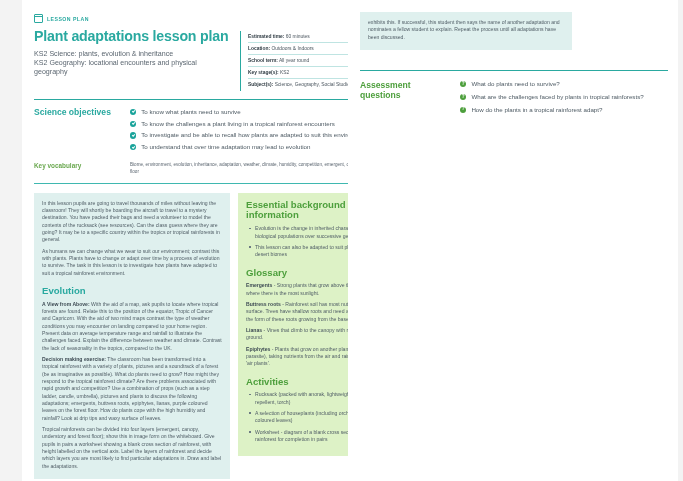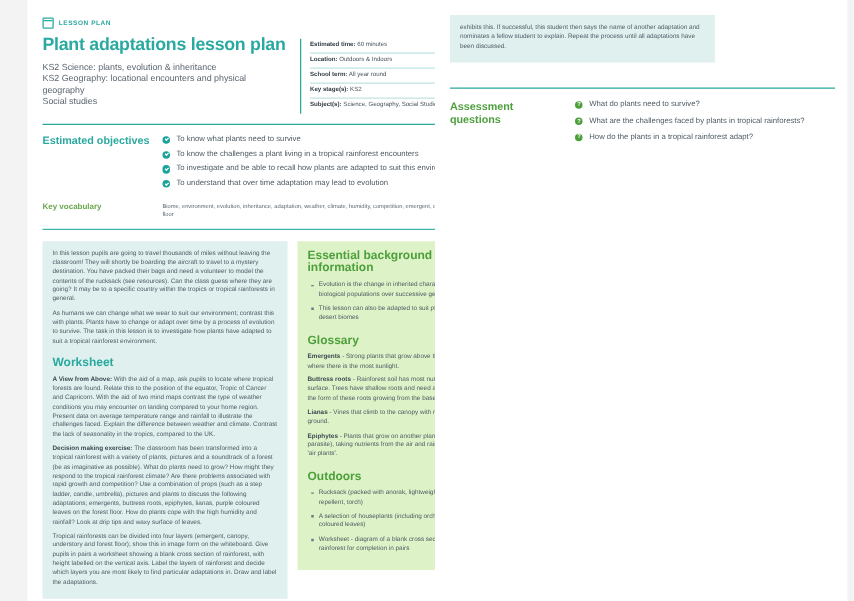--- a/index.html
+++ b/index.html
@@ -131,35 +131,34 @@
       <div class="badge-row">
         <span class="badge-icon"></span>
         <span class="badge-text">LESSON PLAN</span>
       </div>
 
       <div class="header">
         <div class="header-left">
           <h1 class="doc-title">Plant adaptations lesson plan</h1>
           <div class="curriculum-line">KS2 Science: plants, evolution &amp; inheritance</div>
           <div class="curriculum-line">KS2 Geography: locational encounters and physical geography</div>
-          <div class="curriculum-line">Social studies</div>
         </div>
         <div class="header-right">
           <div class="meta-row"><span class="meta-key">Estimated time:</span> <span>60 minutes</span></div>
           <div class="meta-row"><span class="meta-key">Location:</span> <span>Outdoors &amp; Indoors</span></div>
           <div class="meta-row"><span class="meta-key">School term:</span> <span>All year round</span></div>
           <div class="meta-row"><span class="meta-key">Key stage(s):</span> <span>KS2</span></div>
           <div class="meta-row"><span class="meta-key">Subject(s):</span> <span>Science, Geography, Social Studies</span></div>
         </div>
       </div>
 
       <div class="rule-teal"></div>
 
       <div class="lo-wrap">
-        <div class="lo-title">Estimated objectives</div>
+        <div class="lo-title">Science objectives</div>
         <div class="lo-list">
           <div class="lo-item">
             <span class="tick"></span>
             <span class="lo-text">To know what plants need to survive</span>
           </div>
           <div class="lo-item">
             <span class="tick"></span>
             <span class="lo-text">To know the challenges a plant living in a tropical rainforest encounters</span>
           </div>
           <div class="lo-item">
@@ -180,21 +179,21 @@
 
       <div class="rule-teal-thin"></div>
 
       <div class="body-cols">
 
         <div class="col-left">
           <div class="panel-teal">
             <p class="para">In this lesson pupils are going to travel thousands of miles without leaving the classroom! They will shortly be boarding the aircraft to travel to a mystery destination. You have packed their bags and need a volunteer to model the contents of the rucksack (see resources). Can the class guess where they are going? It may be to a specific country within the tropics or tropical rainforests in general.</p>
             <p class="para">As humans we can change what we wear to suit our environment; contrast this with plants. Plants have to change or adapt over time by a process of evolution to survive. The task in this lesson is to investigate how plants have adapted to suit a tropical rainforest environment.</p>
 
-            <h2 class="sec-title spaced">Worksheet</h2>
+            <h2 class="sec-title spaced">Evolution</h2>
             <p class="para"><span class="lead">A View from Above:</span><span> With the aid of a map, ask pupils to locate where tropical forests are found. Relate this to the position of the equator, Tropic of Cancer and Capricorn. With the aid of two mind maps contrast the type of weather conditions you may encounter on landing compared to your home region. Present data on average temperature range and rainfall to illustrate the challenges faced. Explain the difference between weather and climate. Contrast the lack of seasonality in the tropics, compared to the UK.</span></p>
             <p class="para"><span class="lead">Decision making exercise:</span><span> The classroom has been transformed into a tropical rainforest with a variety of plants, pictures and a soundtrack of a forest (be as imaginative as possible). What do plants need to grow? How might they respond to the tropical rainforest climate? Are there problems associated with rapid growth and competition? Use a combination of props (such as a step ladder, candle, umbrella), pictures and plants to discuss the following adaptations; emergents, buttress roots, epiphytes, lianas, purple coloured leaves on the forest floor. How do plants cope with the high humidity and rainfall? Look at drip tips and waxy surface of leaves.</span></p>
             <p class="para"><span>Tropical rainforests can be divided into four layers (emergent, canopy, understory and forest floor); show this in image form on the whiteboard. Give pupils in pairs a worksheet showing a blank cross section of rainforest, with height labelled on the vertical axis. Label the layers of rainforest and decide which layers you are most likely to find particular adaptations in. Draw and label the adaptations.</span></p>
 
           </div>
         </div>
 
         <div class="col-right">
           <div class="panel-green">
             <h2 class="sec-title green">Essential background information</h2>
@@ -202,21 +201,21 @@
               <li>Evolution is the change in inherited characteristics of biological populations over successive generations</li>
               <li>This lesson can also be adapted to suit plants found in hot desert biomes</li>
             </ul>
 
             <h2 class="sec-title green spaced">Glossary</h2>
             <p class="para"><span class="lead">Emergents</span><span> - Strong plants that grow above the rainforest canopy where there is the most sunlight.</span></p>
             <p class="para"><span class="lead">Buttress roots</span><span> - Rainforest soil has most nutrients near the surface. Trees have shallow roots and need additional support in the form of these roots growing from the base of the trunk.</span></p>
             <p class="para"><span class="lead">Lianas</span><span> - Vines that climb to the canopy with roots growing in the ground.</span></p>
             <p class="para"><span class="lead">Epiphytes</span><span> -  Plants that grow on another plant (but not as a parasite), taking nutrients from the air and rain - also known as 'air plants'.</span></p>
 
-            <h2 class="sec-title green spaced">Outdoors</h2>
+            <h2 class="sec-title green spaced">Activities</h2>
             <ul class="bullets">
               <li>Rucksack (packed with anorak, lightweight scarf, insect repellent, torch)</li>
               <li>A selection of houseplants (including orchids and plants with coloured leaves)</li>
               <li>Worksheet - diagram of a blank cross section of a tropical rainforest for completion in pairs</li>
             </ul>
 
           </div>
         </div>
 
       </div>

